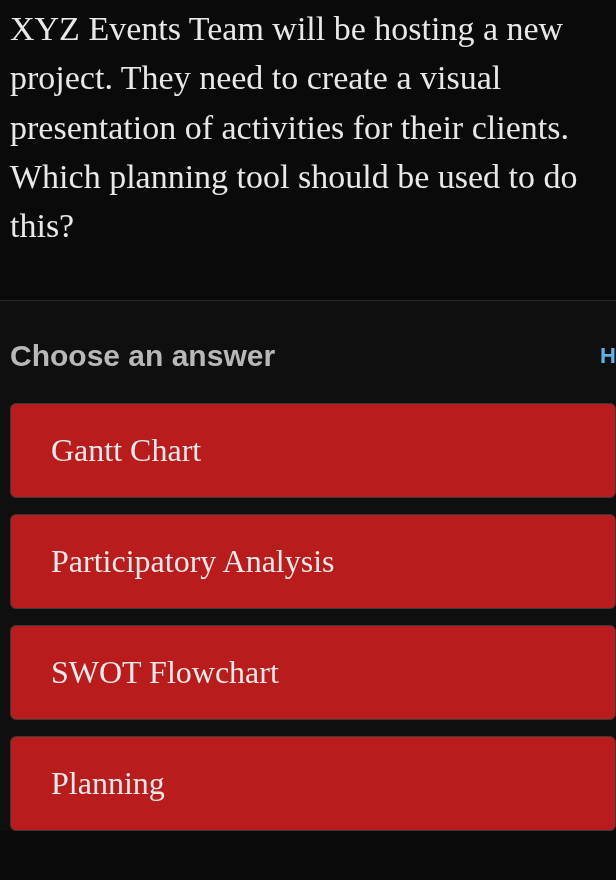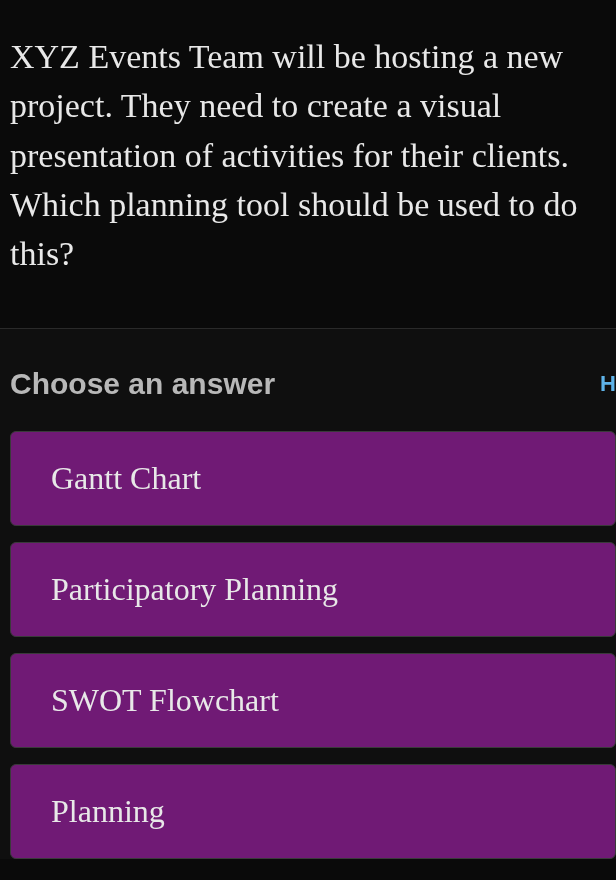--- a/index.html
+++ b/index.html
@@ -9,21 +9,21 @@
   }
   body {
     width: 616px;
     height: 880px;
     background-color: #0a0a0a;
     font-family: Georgia, 'Times New Roman', serif;
     color: #e8e8e8;
     overflow: hidden;
   }
   .question-section {
-    padding: 32px 10px 50px 10px;
+    padding: 4px 10px 50px 10px;
   }
   .question-text {
     font-size: 34px;
     line-height: 1.45;
     font-weight: 400;
     color: #e8e8e8;
   }
   .answer-section {
     border-top: 1px solid #2a2a2a;
     background-color: #0f0f0f;
@@ -46,21 +46,21 @@
     color: #5fb3e8;
     font-size: 22px;
     font-weight: 600;
   }
   .answer-options {
     display: flex;
     flex-direction: column;
     gap: 16px;
   }
   .answer-option {
-    background-color: #701a75;
+    background-color: #b91c1c;
     border: 1px solid #3a3a3a;
     border-radius: 6px;
     padding: 28px 40px;
     font-size: 32px;
     font-weight: 400;
     color: #e8e8e8;
     text-align: left;
     cursor: pointer;
     font-family: Georgia, 'Times New Roman', serif;
   }
@@ -72,17 +72,17 @@
   <p class="question-text">XYZ Events Team will be hosting a new project. They need to create a visual presentation of activities for their clients. Which planning tool should be used to do this?</p>
 </div>
 
 <div class="answer-section">
   <div class="answer-header">
     <span class="choose-label">Choose an answer</span>
     <span class="hint-link">H</span>
   </div>
   <div class="answer-options">
     <button class="answer-option">Gantt Chart</button>
-    <button class="answer-option">Participatory Planning</button>
+    <button class="answer-option">Participatory Analysis</button>
     <button class="answer-option">SWOT Flowchart</button>
     <button class="answer-option">Planning</button>
   </div>
 </div>
 
 </body></html>

